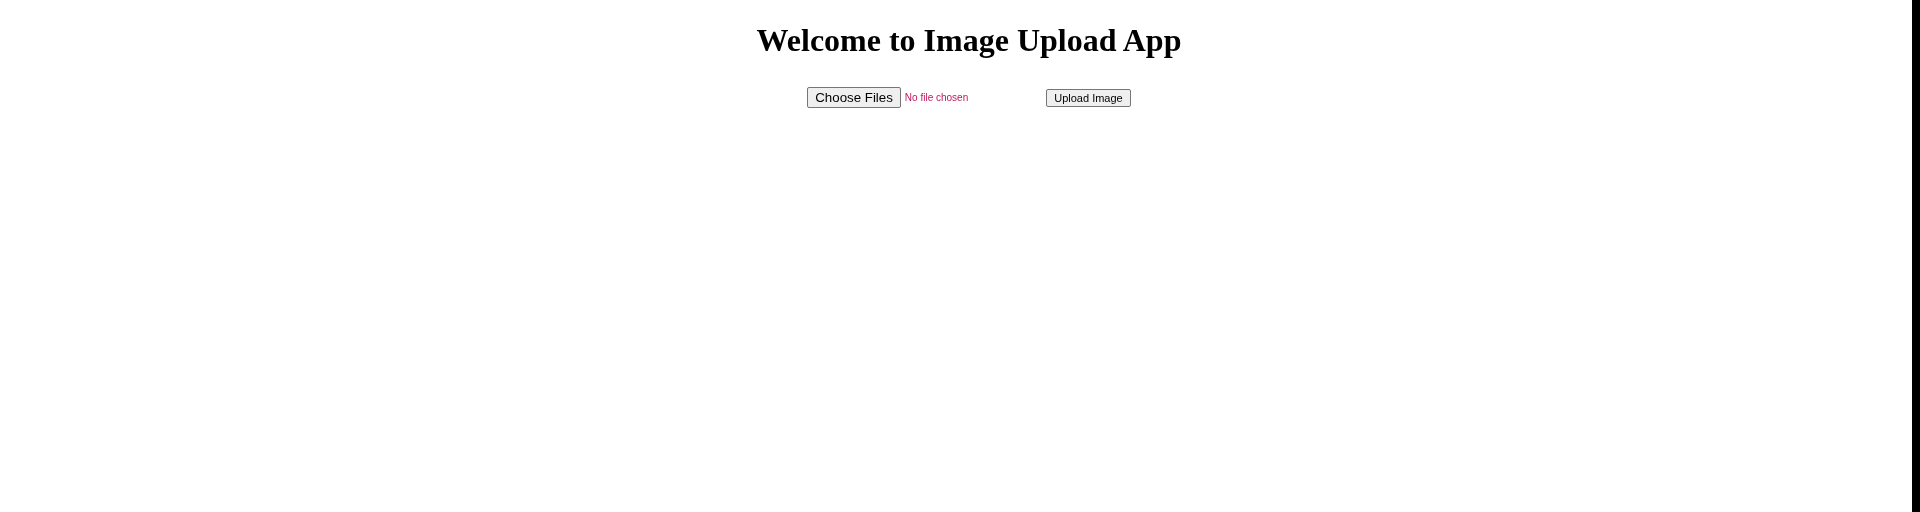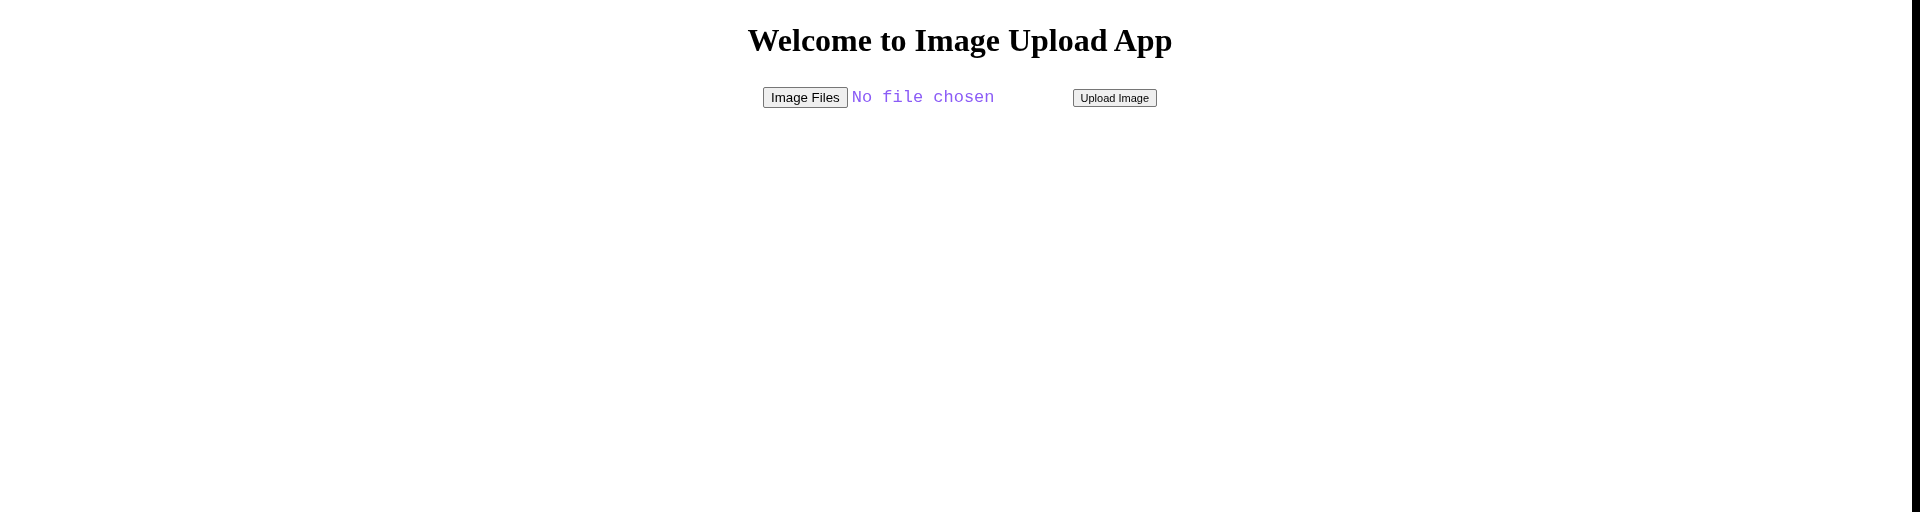--- a/index.html
+++ b/index.html
@@ -21,21 +21,21 @@
       width: 8px;
       height: 100%;
       background: #000000;
     }
     .content {
       text-align: center;
       padding-top: 22px;
       width: 1556px;
       margin: 0 auto;
       position: relative;
-      left: 0px;
+      left: 9px;
     }
     h1.page-title {
       font-size: 32px;
       font-weight: bold;
       color: #000000;
       margin-bottom: 28px;
       font-family: "Times New Roman", Times, serif;
     }
     .form-row {
       display: flex;
@@ -54,43 +54,43 @@
       font-family: Arial, Helvetica, sans-serif;
       font-size: 13.3px;
       padding: 2px 7px;
       background: #efefef;
       border: 1px solid #767676;
       border-radius: 2px;
       cursor: pointer;
       color: #000000;
     }
     .file-status {
-      font-family: Liberation Mono, monospace;
-      font-size: 17px;
-      color: #8b5cf6;
+      font-family: Liberation Sans, sans-serif;
+      font-size: 10px;
+      color: #be185d;
     }
     .upload-btn {
       font-family: Arial, Helvetica, sans-serif;
       font-size: 11px;
       padding: 2px 7px;
       background: #efefef;
       border: 1px solid #767676;
       border-radius: 2px;
       cursor: pointer;
       color: #000000;
     }
   </style>
 </head>
 <body>
 
 <div class="content">
   <h1 class="page-title">Welcome to Image Upload App</h1>
 
   <div class="form-row">
     <div class="file-input-group">
-      <button class="choose-files-btn">Image Files</button>
+      <button class="choose-files-btn">Choose Files</button>
       <span class="file-status">No file chosen</span>
     </div>
     <button class="upload-btn">Upload Image</button>
   </div>
 </div>
 
 <div class="scrollbar-right"></div>
 
 </body></html>

